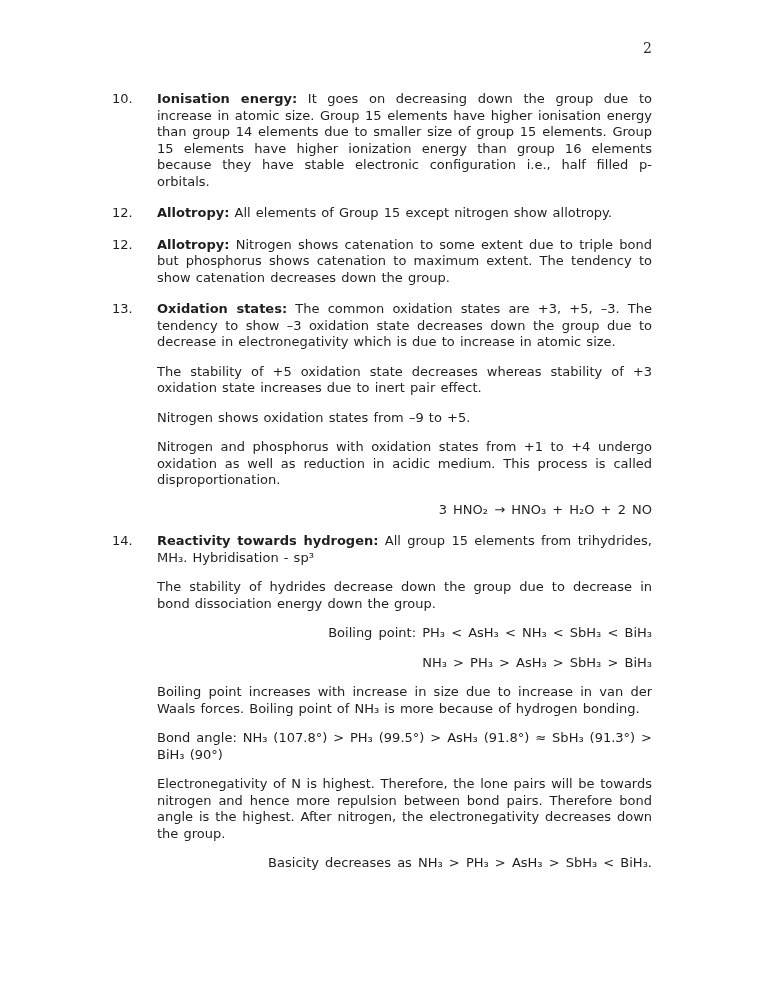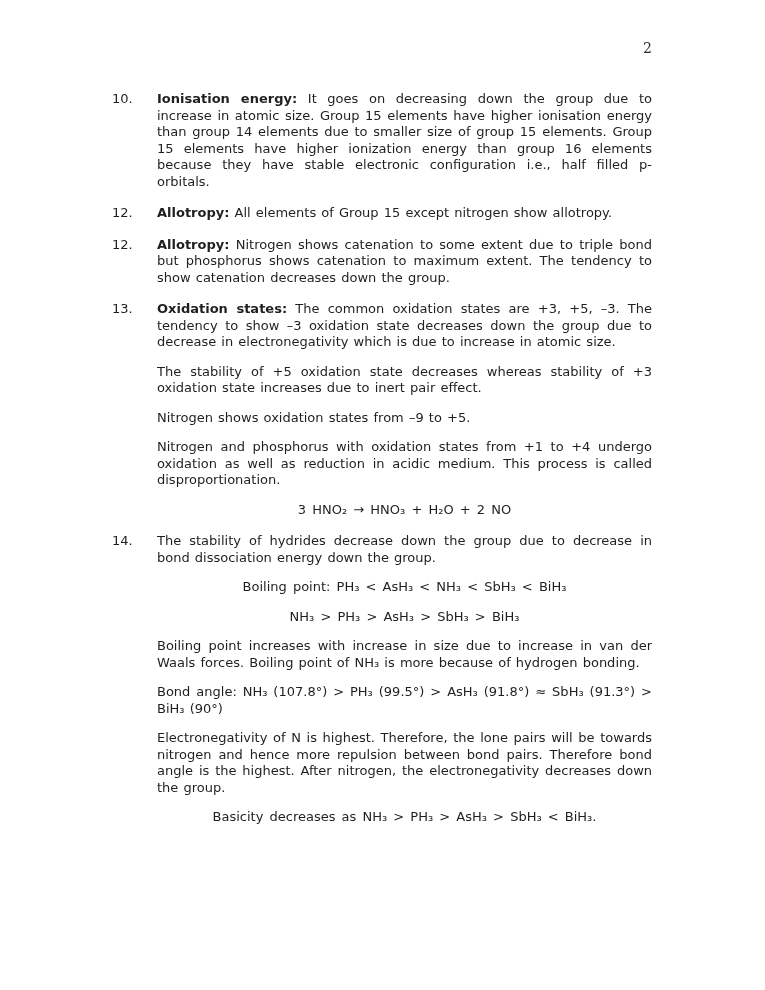--- a/index.html
+++ b/index.html
@@ -39,21 +39,21 @@
     flex: 1;
     min-width: 0;
   }
   .para {
     text-align: justify;
     line-height: 16.5px;
     margin-bottom: 13px;
     word-spacing: 1px;
   }
   .formula {
-    text-align: center;
+    text-align: right;
     word-spacing: 2px;
   }
   .bold { font-weight: bold; }
 </style>
 </head>
 <body>
 
 <div class="page">
 
   <div class="pagenum">2</div>
@@ -88,20 +88,21 @@
         <p class="para">The stability of +5 oxidation state decreases whereas stability of +3 oxidation state increases due to inert pair effect.</p>
         <p class="para">Nitrogen shows oxidation states from –9 to +5.</p>
         <p class="para">Nitrogen and phosphorus with oxidation states from +1 to +4 undergo oxidation as well as reduction in acidic medium. This process is called disproportionation.</p>
         <p class="para formula">3 HNO₂ → HNO₃ + H₂O + 2 NO</p>
       </div>
     </div>
 
     <div class="item">
       <div class="num">14.</div>
       <div class="content">
+        <p class="para"><span class="bold">Reactivity towards hydrogen:</span> <span>All group 15 elements from trihydrides, MH₃. Hybridisation - sp³</span></p>
         <p class="para">The stability of hydrides decrease down the group due to decrease in bond dissociation energy down the group.</p>
         <p class="para formula">Boiling point: PH₃ &lt; AsH₃ &lt; NH₃ &lt; SbH₃ &lt; BiH₃</p>
         <p class="para formula">NH₃ &gt; PH₃ &gt; AsH₃ &gt; SbH₃ &gt; BiH₃</p>
         <p class="para">Boiling point increases with increase in size due to increase in van der Waals forces. Boiling point of NH₃ is more because of hydrogen bonding.</p>
         <p class="para">Bond angle: NH₃ (107.8°) &gt; PH₃ (99.5°) &gt; AsH₃ (91.8°) ≈ SbH₃ (91.3°) &gt; BiH₃ (90°)</p>
         <p class="para">Electronegativity of N is highest. Therefore, the lone pairs will be towards nitrogen and hence more repulsion between bond pairs. Therefore bond angle is the highest. After nitrogen, the electronegativity decreases down the group.</p>
         <p class="para formula">Basicity decreases as NH₃ &gt; PH₃ &gt; AsH₃ &gt; SbH₃ &lt; BiH₃.</p>
       </div>
     </div>
 

